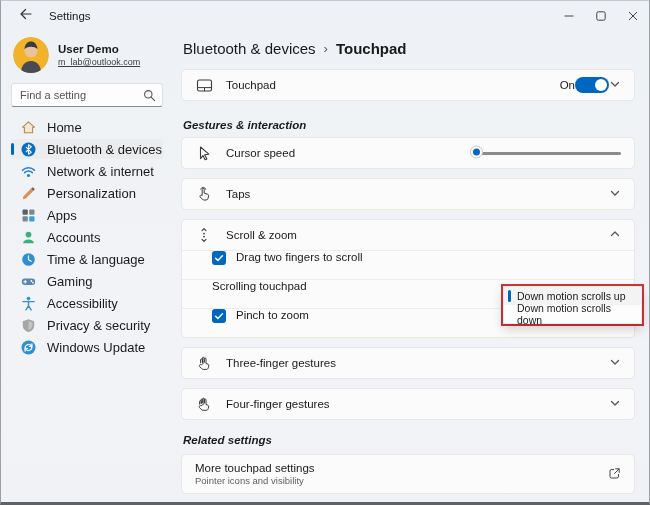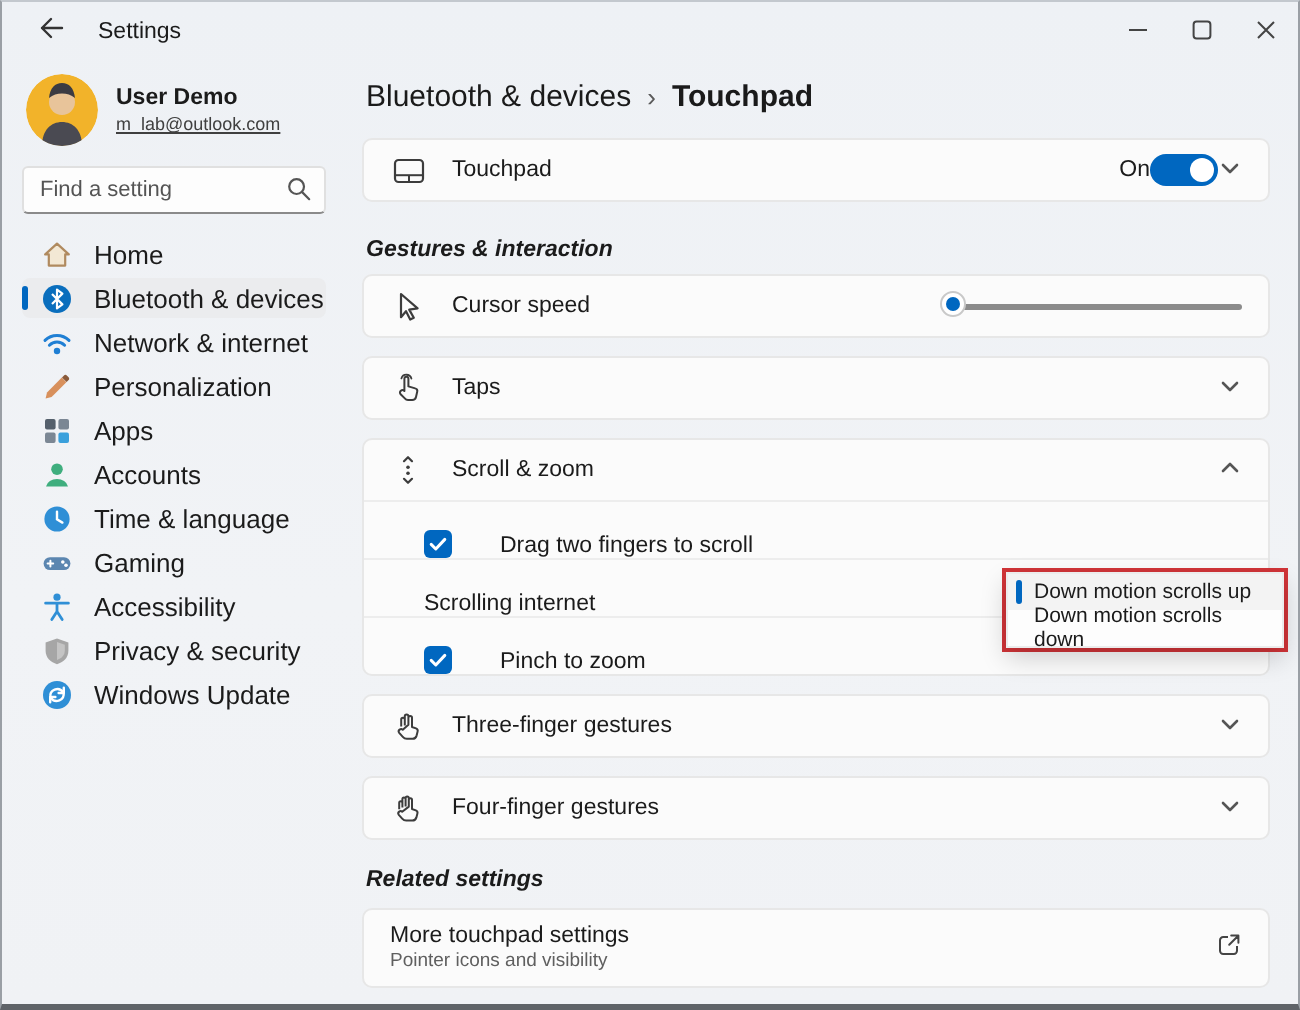--- a/index.html
+++ b/index.html
@@ -61,21 +61,21 @@
   .crumb-sep { color:#5a5a5a; font-size:13px; padding-top:1px; }
   .section-label { font-size:11.5px; font-weight:bold; color:#1b1b1b; margin:18px 0 6px 2px;font-style:italic; }
   .section-label.related { margin-top:14px; margin-bottom:8px; }
   .card { background:#fbfbfb; border:1px solid #e7e7e7; border-radius:5px; margin-bottom:9px; position:relative; }
   .row { display:flex; align-items:center; gap:13px; height:30px; padding:0 13px; font-size:11.5px; color:#1b1b1b; }
   .row-icon { width:18px; height:18px; display:flex; align-items:center; justify-content:center; flex:0 0 auto; }
   .row-right { margin-left:auto; display:flex; align-items:center; gap:0; }
   .row-2line { height:38px; }
   .row-text-stack { display:flex; flex-direction:column; gap:1px; }
   .row-sublabel { font-size:9.5px; color:#5f5f5f; }
-  .sub-row { display:flex; align-items:flex-end; gap:24px; height:29px; padding-left:30px; border-top:1px solid #ededed; font-size:11.5px; color:#1b1b1b; }
+  .sub-row { display:flex; align-items:flex-start; gap:10px; height:29px; padding-left:30px; border-top:1px solid #ededed; font-size:11.5px; color:#1b1b1b; }
   
   .toggle { width:34px; height:16px; border-radius:9px; background:var(--accent,#0067c0); position:relative; }
   .toggle-knob { position:absolute; right:2px; top:2px; width:12px; height:12px; border-radius:50%; background:#fff; }
   .toggle-state { font-size:11.5px; }
   
   .slider { width:145px; height:16px; display:flex; align-items:center; }
   .slider-track { width:100%; height:3px; border-radius:2px; background:#8b8b8b; position:relative; }
   .slider-fill { height:3px; border-radius:2px; background:var(--accent,#0067c0); position:relative; }
   .slider-thumb {
     position:absolute; right:-7px; top:50%; transform:translateY(-50%);
@@ -358,21 +358,21 @@
         <div class="sub-row">
           <span class="checkbox">
             <svg width="10" height="10" viewBox="0 0 10 10">
                 <path d="M1.6 5.2l2.3 2.3 4.5-4.8" fill="none" stroke="#fff" stroke-width="1.5" stroke-linecap="round" stroke-linejoin="round"></path>
               </svg>
           </span>
           <span>Drag two fingers to scroll</span>
         </div>
 
         <div class="sub-row">
-          <span>Scrolling internet</span>
+          <span>Scrolling touchpad</span>
         </div>
 
         <div class="sub-row">
           <span class="checkbox">
             <svg width="10" height="10" viewBox="0 0 10 10">
                 <path d="M1.6 5.2l2.3 2.3 4.5-4.8" fill="none" stroke="#fff" stroke-width="1.5" stroke-linecap="round" stroke-linejoin="round"></path>
               </svg>
           </span>
           <span>Pinch to zoom</span>
         </div>

